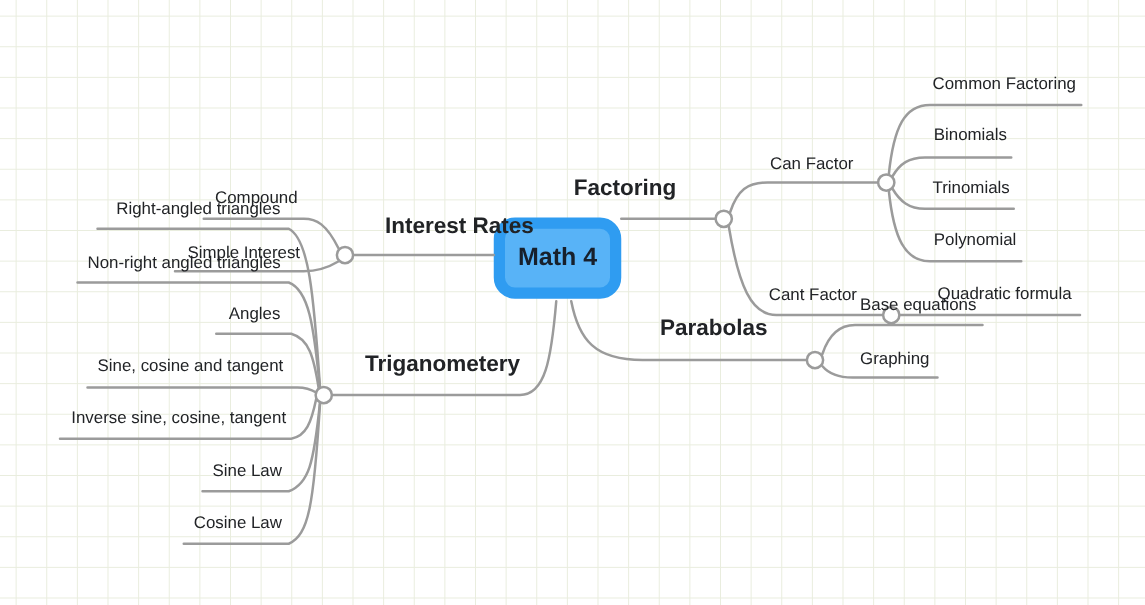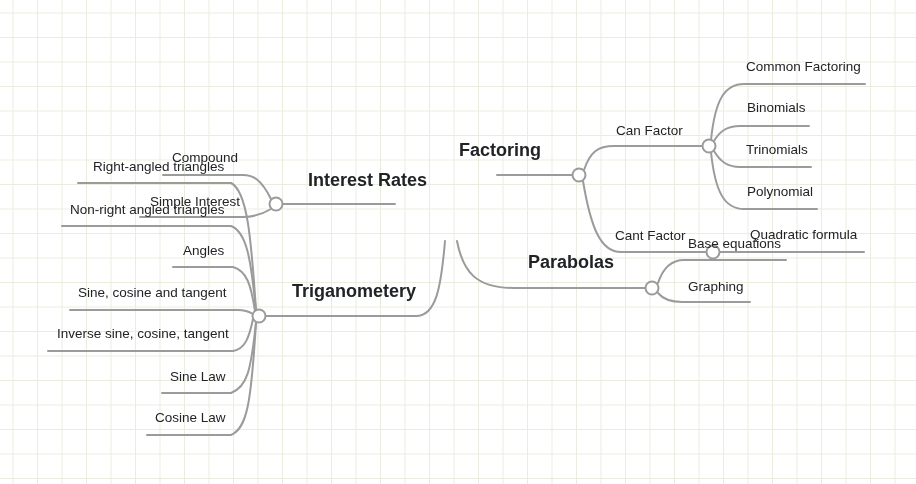--- a/index.html
+++ b/index.html
@@ -30,20 +30,23 @@
   .connector{fill:none;stroke:var(--connector,#9b9b9b);stroke-width:2;stroke-linecap:round;}
   .junction{fill:var(--junction-fill,#ffffff);stroke:var(--junction-stroke,#9b9b9b);stroke-width:2;cursor:pointer;}
   text{fill:var(--text,#212326);}
   text.sub{font-size:13.5px;}
   text.branch{font-size:18px;font-weight:bold;}
 </style>
 </head>
 <body>
 
 <div class="canvas">
+  <div class="root-node">
+    <span>Math 4</span>
+  </div>
   <svg id="mm" class="mm" width="916" height="484" viewBox="0 0 916 484">
       <path d="M 497 175 L 572 175" class="connector"></path>
       <path d="M 584 170 C 590 152 598 146 614 146 L 702 146" class="connector"></path>
       <path d="M 583 181 C 591 229 601 252 621 252 L 706 252" class="connector"></path>
       <path d="M 720 252 L 864 252" class="connector"></path>
       <path d="M 711 140 C 715 101 724 84 744 84 L 865 84" class="connector"></path>
       <path d="M 714 141 C 720 131 727 126 740 126 L 809 126" class="connector"></path>
       <path d="M 714 151 C 720 161 727 167 740 167 L 811 167" class="connector"></path>
       <path d="M 711 152 C 715 191 724 209 744 209 L 817 209" class="connector"></path>
       <path d="M 283 204 L 395 204" class="connector"></path>

